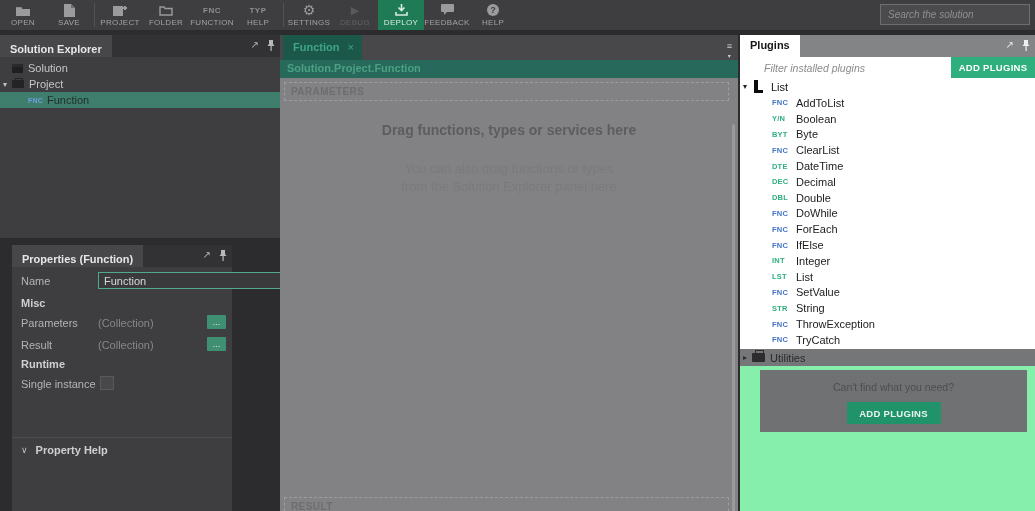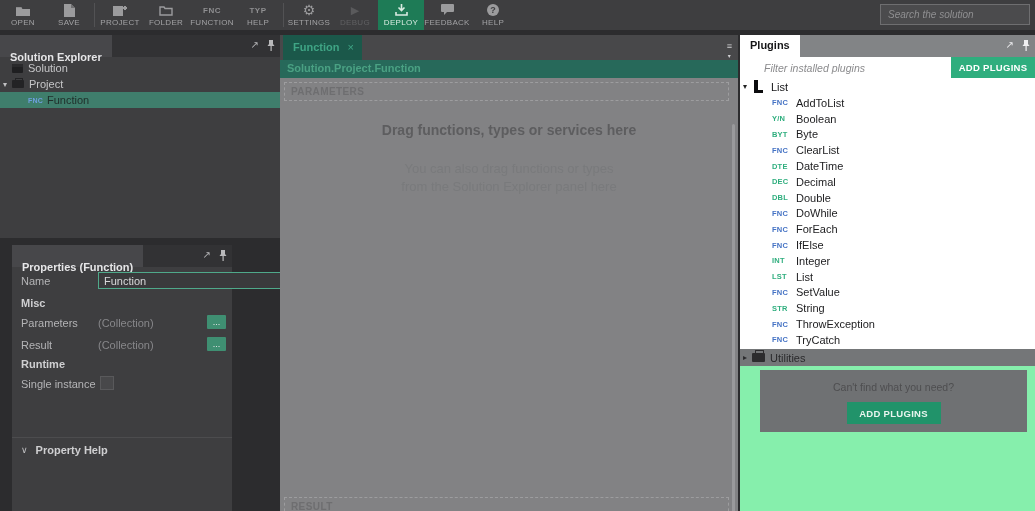--- a/index.html
+++ b/index.html
@@ -19,21 +19,21 @@
   .tb-item.active .tb-label, .tb-item.active .tb-ico { color:#d9ece2; }
   .tb-sep { width:1px; background:#525254; margin:3px 2px; }
   .tb-search { position:absolute; right:5px; top:4px; width:150px; height:21px; background:#4b4b4d; border:1px solid #6e6e70; color:#b5b5b7; font-style:italic; font-size:10px; padding:0 7px; font-family:"Liberation Sans",sans-serif; }
   .tb-search::placeholder { color:#8f8f91; }
   .tb-strip { position:absolute; left:0; top:30px; width:1035px; height:5px; background:#2c2c2e; }
   .helpcircle { width:12px; height:12px; border-radius:50%; background:#9b9b9d; color:#3e3e40; font-size:9px; font-weight:bold; display:flex; align-items:center; justify-content:center; }
 
   
   .dkpanel { position:absolute; background:#3e3e40; }
   .dkhead { position:relative; height:22px; background:#323234; }
-  .dkhead .tab { position:absolute; left:0; top:0; height:22px; padding:16px 10px 0; background:#47474a; color:#e6e6e8; font-size:11px; font-weight:bold; }
+  .dkhead .tab { position:absolute; left:0; top:0; height:22px; padding:8px 10px 0; background:#47474a; color:#e6e6e8; font-size:11px; font-weight:bold; }
   .head-icons { position:absolute; right:5px; top:4px; display:flex; gap:8px; align-items:center; }
   .head-icons .hi { color:#b9b9bb; font-size:10px; line-height:12px; cursor:pointer; }
   .pinsvg { display:block; }
 
   
   .se-tree { padding-top:3px; }
   .se-row { height:16px; display:flex; align-items:center; font-size:11px; color:#c6c6c8; cursor:pointer; }
   .se-row.sel { background:#3f7e6c; color:#20302b; }
   .caret { width:10px; text-align:center; font-size:8px; color:#c0c0c2; }
   .icon-solution { width:11px; height:9px; background:#1f1f21; border-radius:1px; box-shadow:inset 0 3px 0 #2a2a2c; margin:0 5px 0 2px; }

